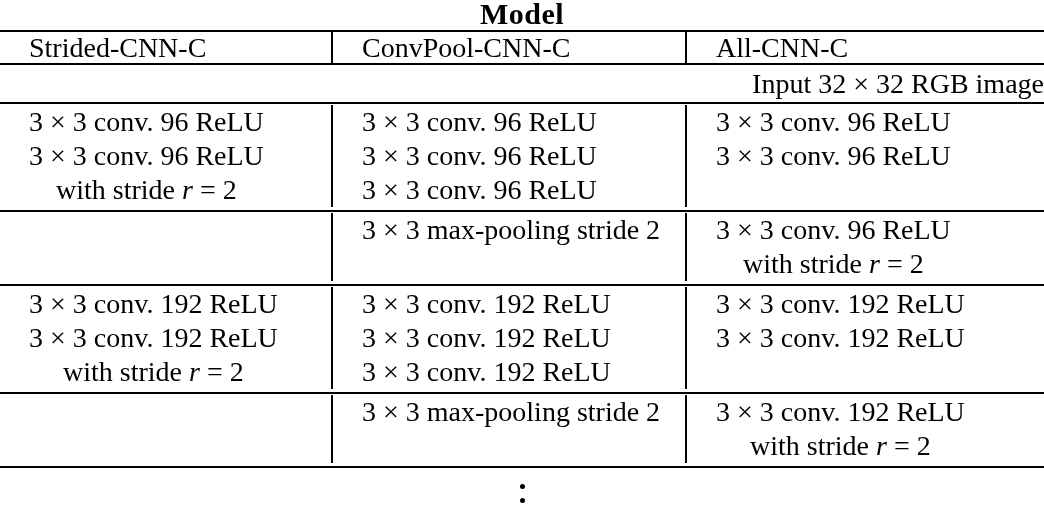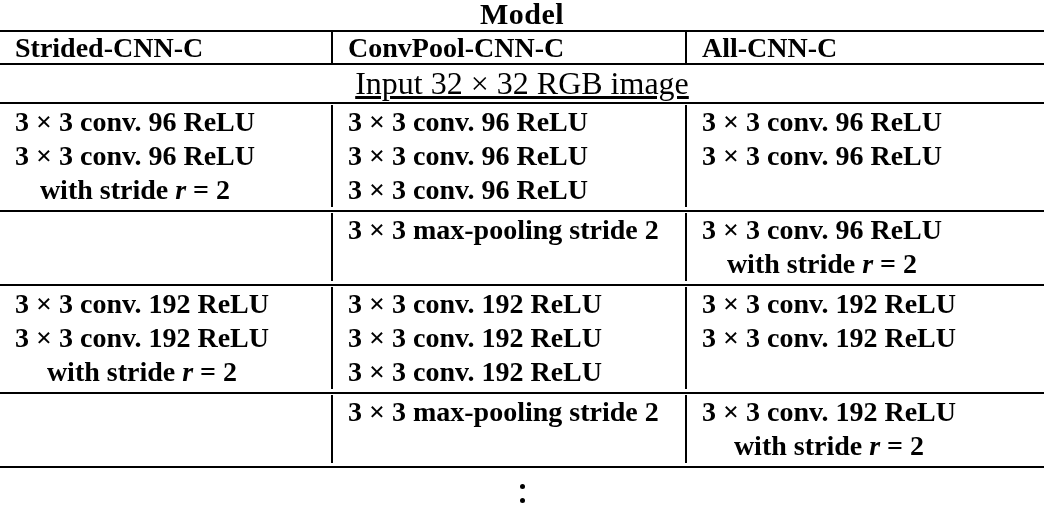--- a/index.html
+++ b/index.html
@@ -34,42 +34,40 @@
   .row {
     display: flex;
     width: 1044px;
     box-sizing: border-box;
   }
   .row.header {
     border-bottom: 2px solid #000000;
   }
   .cell {
     box-sizing: border-box;
-    padding-left: 15px;
-    font-weight: bold;
+    padding-left: 29px;
   }
   .col1 { width: 331px; }
   .col2 { width: 354px; border-left: 2px solid #000000; }
   .col3 { width: 303px; border-left: 2px solid #000000; }
   .hcell {
     font-size: 28px;
     line-height: 31px;
     height: 31px;
     white-space: nowrap;
     overflow: hidden;
   }
   .input-row {
     height: 37px;
   }
   .input-cell {
     width: 100%;
-    text-align: center;
-    font-size: 32px;
+    text-align: right;
+    font-size: 28px;
     line-height: 37px;
-    text-decoration: underline;
   }
   .row.block {
     border-top: 2px solid #000000;
     padding: 1px 0 3px 0;
   }
   .cell-content {
     display: inline-block;
     text-align: center;
   }
   .line {

